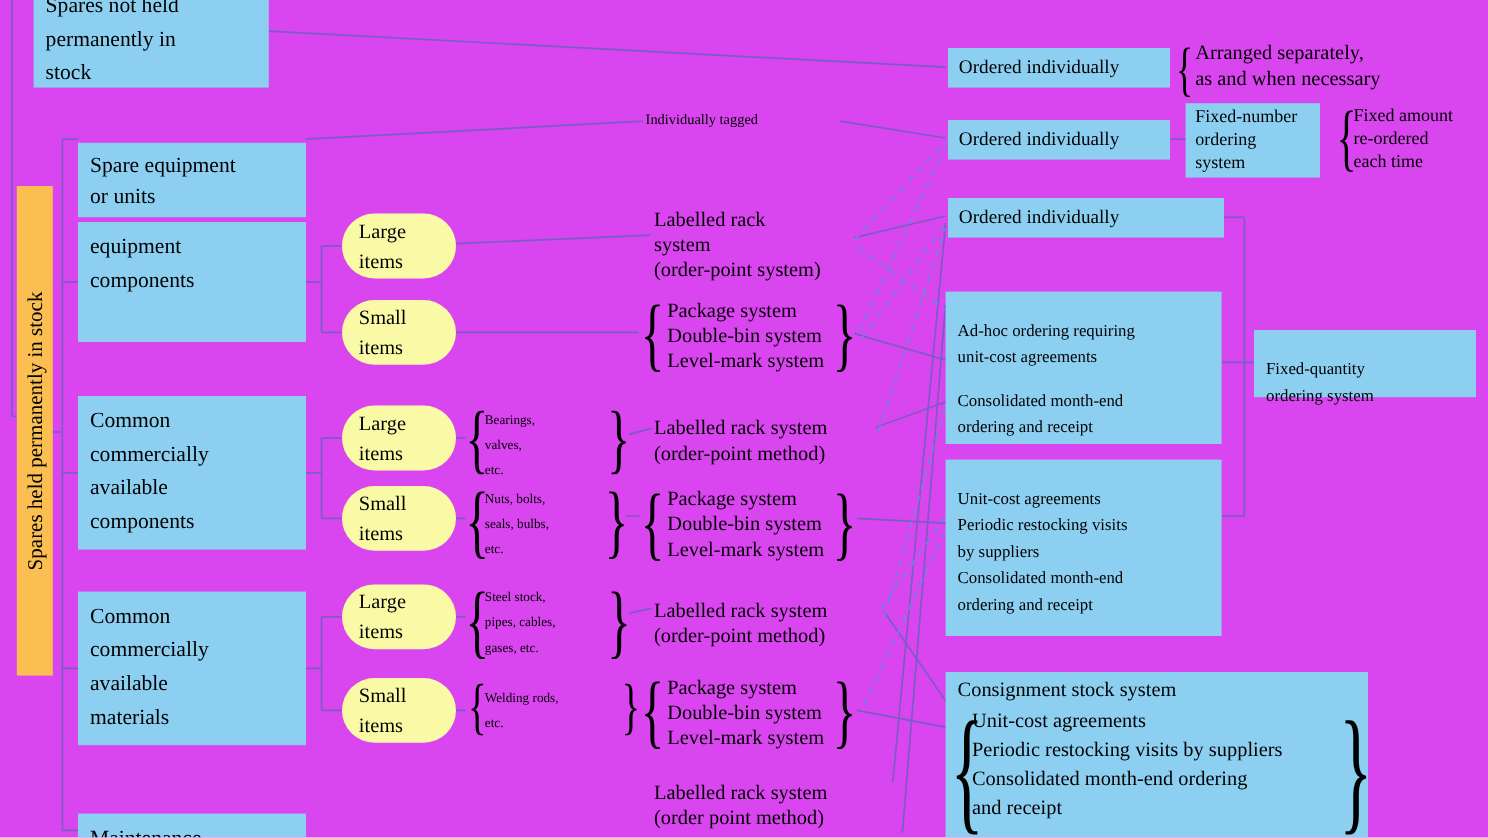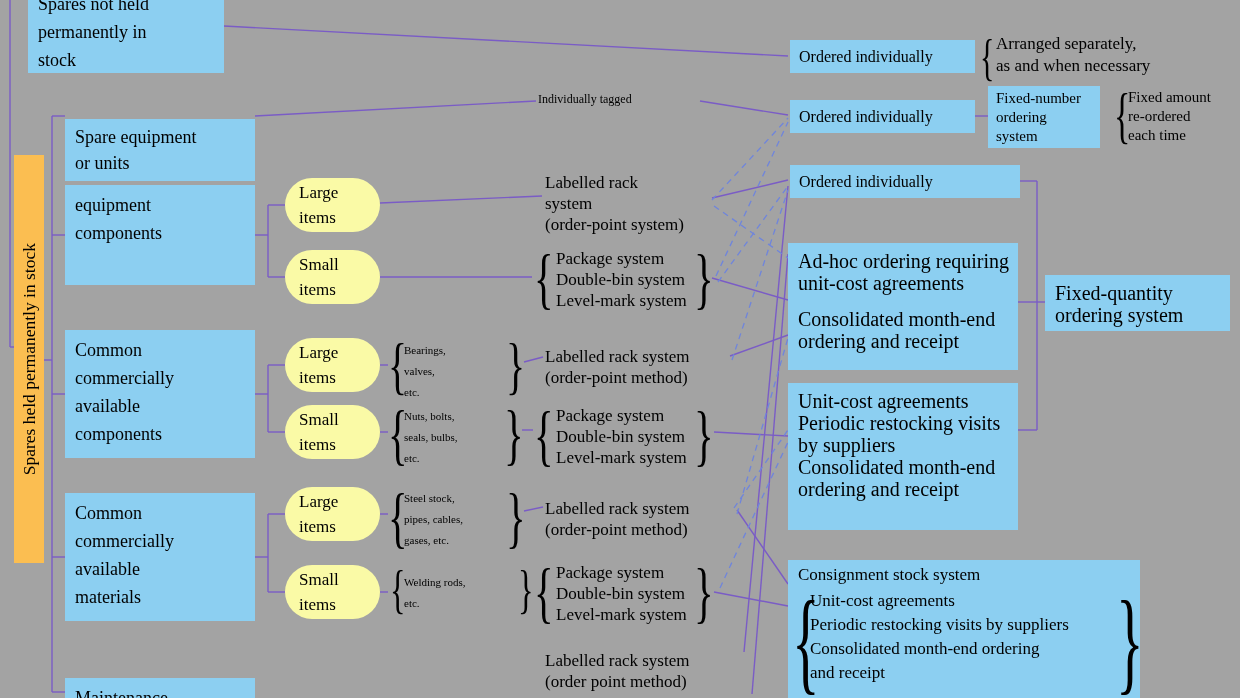--- a/index.html
+++ b/index.html
@@ -1,33 +1,33 @@
 <!DOCTYPE html>
 <html style="--blue: #8ccff1; --yellow: #fafaa6; --orange: #fbbe51; --line: #7a5cc6; --dashed: #6f85dc;"><head>
 <meta charset="utf-8">
 <style>
   *{margin:0;padding:0;box-sizing:border-box;}
   html,body{background:#fff;}
-  .canvas{position:relative;width:1240px;height:698px;background:#a3a3a3;overflow:hidden;
+  .canvas{position:relative;width:1240px;height:698px;background:#d946ef;overflow:hidden;
           font-family:"Liberation Serif", serif;color:#000;}
   svg.wires{position:absolute;left:0;top:0;width:1240px;height:698px;}
   line.s{stroke:var(--line);stroke-width:1.4;fill:none;}
   line.d{stroke:var(--dashed);stroke-width:1.3;stroke-dasharray:6 5;fill:none;}
   .box{position:absolute;}
   .blue{background:var(--blue);}
   .yellow{background:var(--yellow);border-radius:27px;}
   .orange{background:var(--orange);}
   .cat{font-size:18px;line-height:28px;padding:6px 10px;}
   .cat1{font-size:18px;line-height:26px;padding:5px 10px;}
   .itm{font-size:17px;line-height:25px;padding:2px 0 0 14px;}
   .ex{position:absolute;font-size:11px;line-height:21px;}
   .meth{position:absolute;font-size:17px;line-height:21px;}
   .single{position:absolute;font-size:12px;white-space:nowrap;}
   .rbox{display:flex;align-items:center;padding-left:9px;font-size:16px;}
-  .para{font-size:20px;line-height:22px;padding:7px 10px;}
+  .para{font-size:14px;line-height:22px;padding:23px 10px;}
   .gap{margin-top:14px;}
   .note{position:absolute;font-size:17px;line-height:22px;}
   .smallnote{position:absolute;font-size:15px;line-height:19px;}
   .fnb{font-size:15px;line-height:19px;padding:3px 8px;}
   .vert{display:flex;align-items:center;justify-content:center;}
   .vert span{writing-mode:vertical-rl;transform:rotate(180deg);font-size:17.5px;white-space:nowrap;}
   .brace{position:absolute;line-height:1;transform-origin:0 0;font-family:"Liberation Serif",serif;}
   .ln{white-space:nowrap;}
   .cons{padding:5px 0 0 10px;font-size:17px;}
   .conslist{position:absolute;left:22px;top:29px;font-size:17px;line-height:24px;}

